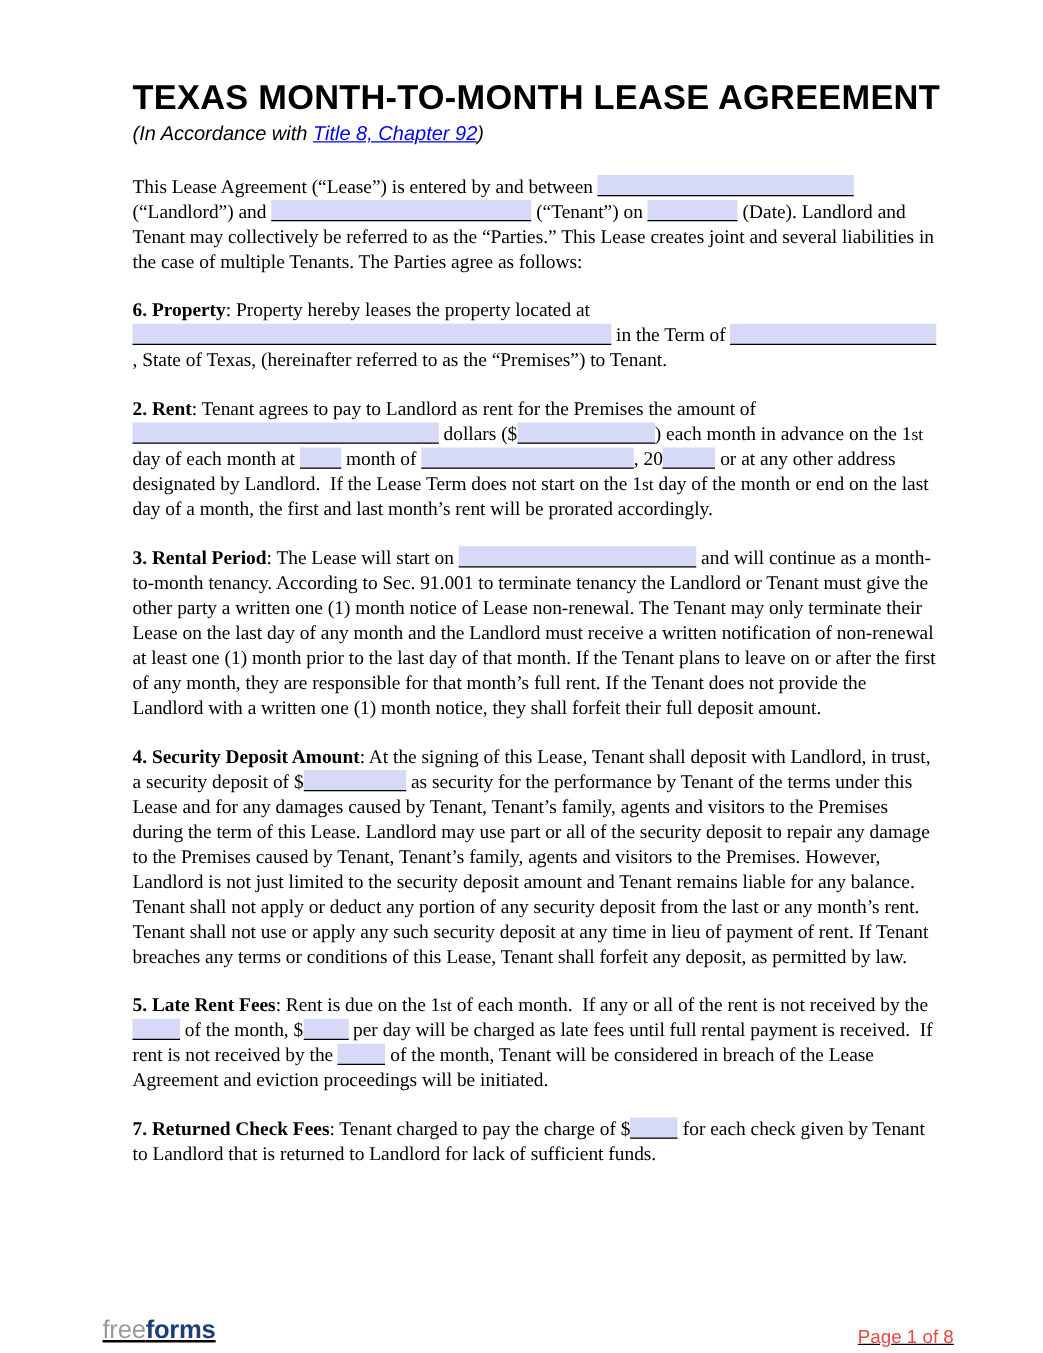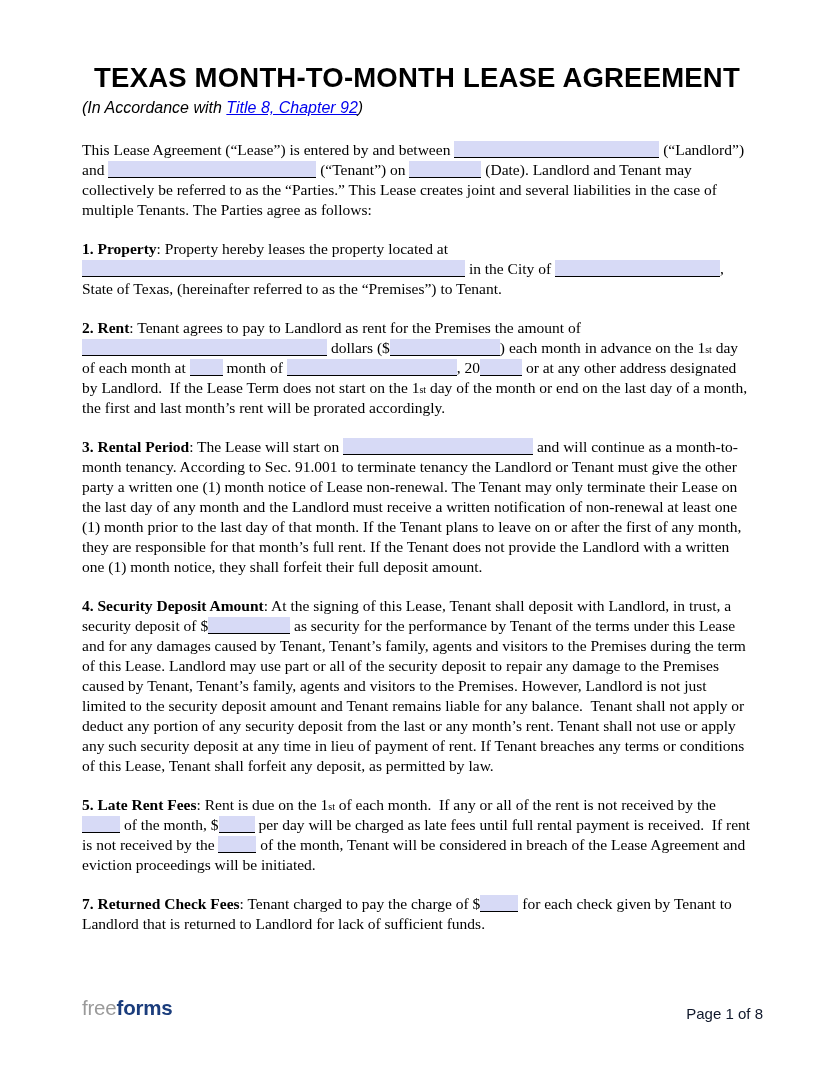--- a/index.html
+++ b/index.html
@@ -5,20 +5,21 @@
   html, body { margin: 0; padding: 0; background: #ffffff; }
   .page {
     position: relative;
     width: 834px;
     height: 1082px;
     background: #fff;
     font-family: "Liberation Sans", sans-serif;
     color: #000;
     box-sizing: border-box;
     overflow: hidden;
+    padding-left: 24px;
   }
   .content {
     padding: 0 82px;
   }
   h1.doc-title {
     text-align: center;
     font-size: 27.5px;
     line-height: 32px;
     margin: 62px 0 0 0;
     font-weight: bold;
@@ -45,58 +46,59 @@
   }
   p.para strong { font-weight: bold; }
   .blank {
     display: inline-block;
     background: var(--blank-fill, #d7daf6);
     border-bottom: 1px solid #000;
     height: 16px;
     vertical-align: -3px;
   }
   .ord {
-    font-size: 10px;
+    font-size: 14px;
     line-height: 10px;
   }
   .footer {
     position: absolute;
     left: 82px;
     right: 71px;
-    top: 996px;
+    top: 1052px;
     display: flex;
     justify-content: space-between;
     align-items: flex-start;
+    text-decoration: underline;
   }
   .logo {
     font-size: 20.5px;
     line-height: 24px;
     letter-spacing: -0.2px;
   }
   .logo .free { color: var(--logo-gray, #9a9a9a); font-weight: normal; }
   .logo .forms { color: var(--logo-navy, #1b3d7c); font-weight: bold; }
   .page-label {
     font-size: 15px;
     line-height: 18px;
     padding-top: 9px;
-    color: #0f172a;
+    color: #ef4444;
   }
 </style>
 </head>
 <body>
 
 <div class="page">
   <div class="content">
 
     <h1 class="doc-title">TEXAS MONTH-TO-MONTH LEASE AGREEMENT</h1>
 
     <div class="subtitle"><span>(In Accordance with </span><a>Title 8, Chapter 92</a><span>)</span></div>
 
     <p class="para"><span>This Lease Agreement (“Lease”) is entered by and between </span><span class="blank" style="width: 205px;"></span><span> (“Landlord”) and </span><span class="blank" style="width: 208px;"></span><span> (“Tenant”) on </span><span class="blank" style="width: 72px;"></span><span> (Date). Landlord and Tenant may collectively be referred to as the “Parties.” This Lease creates joint and several liabilities in the case of multiple Tenants. The Parties agree as follows:</span></p>
-    <p class="para"><strong>1. Property</strong><span>: Property hereby leases the property located at </span><span class="blank" style="width: 383px;"></span><span> in the City of </span><span class="blank" style="width: 165px;"></span><span>, State of Texas, (hereinafter referred to as the “Premises”) to Tenant.</span></p>
+    <p class="para"><strong>6. Property</strong><span>: Property hereby leases the property located at </span><span class="blank" style="width: 383px;"></span><span> in the Term of </span><span class="blank" style="width: 165px;"></span><span>, State of Texas, (hereinafter referred to as the “Premises”) to Tenant.</span></p>
     <p class="para"><strong>2. Rent</strong><span>: Tenant agrees to pay to Landlord as rent for the Premises the amount of </span><span class="blank" style="width: 245px;"></span><span> dollars ($</span><span class="blank" style="width: 110px;"></span><span>) each month in advance on the 1</span><span class="ord">st</span><span> day of each month at </span><span class="blank" style="width: 33px;"></span><span> month of </span><span class="blank" style="width: 170px;"></span><span>, 20</span><span class="blank" style="width: 42px;"></span><span> or at any other address designated by Landlord.&nbsp; If the Lease Term does not start on the 1</span><span class="ord">st</span><span> day of the month or end on the last day of a month, the first and last month’s rent will be prorated accordingly.</span></p>
     <p class="para"><strong>3. Rental Period</strong><span>: The Lease will start on </span><span class="blank" style="width: 190px;"></span><span> and will continue as a month-to-month tenancy. According to Sec. 91.001 to terminate tenancy the Landlord or Tenant must give the other party a written one (1) month notice of Lease non-renewal. The Tenant may only terminate their Lease on the last day of any month and the Landlord must receive a written notification of non-renewal at least one (1) month prior to the last day of that month. If the Tenant plans to leave on or after the first of any month, they are responsible for that month’s full rent. If the Tenant does not provide the Landlord with a written one (1) month notice, they shall forfeit their full deposit amount.</span></p>
     <p class="para"><strong>4. Security Deposit Amount</strong><span>: At the signing of this Lease, Tenant shall deposit with Landlord, in trust, a security deposit of $</span><span class="blank" style="width: 82px;"></span><span> as security for the performance by Tenant of the terms under this Lease and for any damages caused by Tenant, Tenant’s family, agents and visitors to the Premises during the term of this Lease. Landlord may use part or all of the security deposit to repair any damage to the Premises caused by Tenant, Tenant’s family, agents and visitors to the Premises. However, Landlord is not just limited to the security deposit amount and Tenant remains liable for any balance.&nbsp; Tenant shall not apply or deduct any portion of any security deposit from the last or any month’s rent. Tenant shall not use or apply any such security deposit at any time in lieu of payment of rent. If Tenant breaches any terms or conditions of this Lease, Tenant shall forfeit any deposit, as permitted by law.</span></p>
     <p class="para"><strong>5. Late Rent Fees</strong><span>: Rent is due on the 1</span><span class="ord">st</span><span> of each month.&nbsp; If any or all of the rent is not received by the </span><span class="blank" style="width: 38px;"></span><span> of the month, $</span><span class="blank" style="width: 36px;"></span><span> per day will be charged as late fees until full rental payment is received.&nbsp; If rent is not received by the </span><span class="blank" style="width: 38px;"></span><span> of the month, Tenant will be considered in breach of the Lease Agreement and eviction proceedings will be initiated.</span></p>
     <p class="para"><strong>7. Returned Check Fees</strong><span>: Tenant charged to pay the charge of $</span><span class="blank" style="width: 38px;"></span><span> for each check given by Tenant to Landlord that is returned to Landlord for lack of sufficient funds.</span></p>
 
   </div>
 
   <div class="footer">
     <div class="logo"><span class="free">free</span><span class="forms">forms</span></div>

